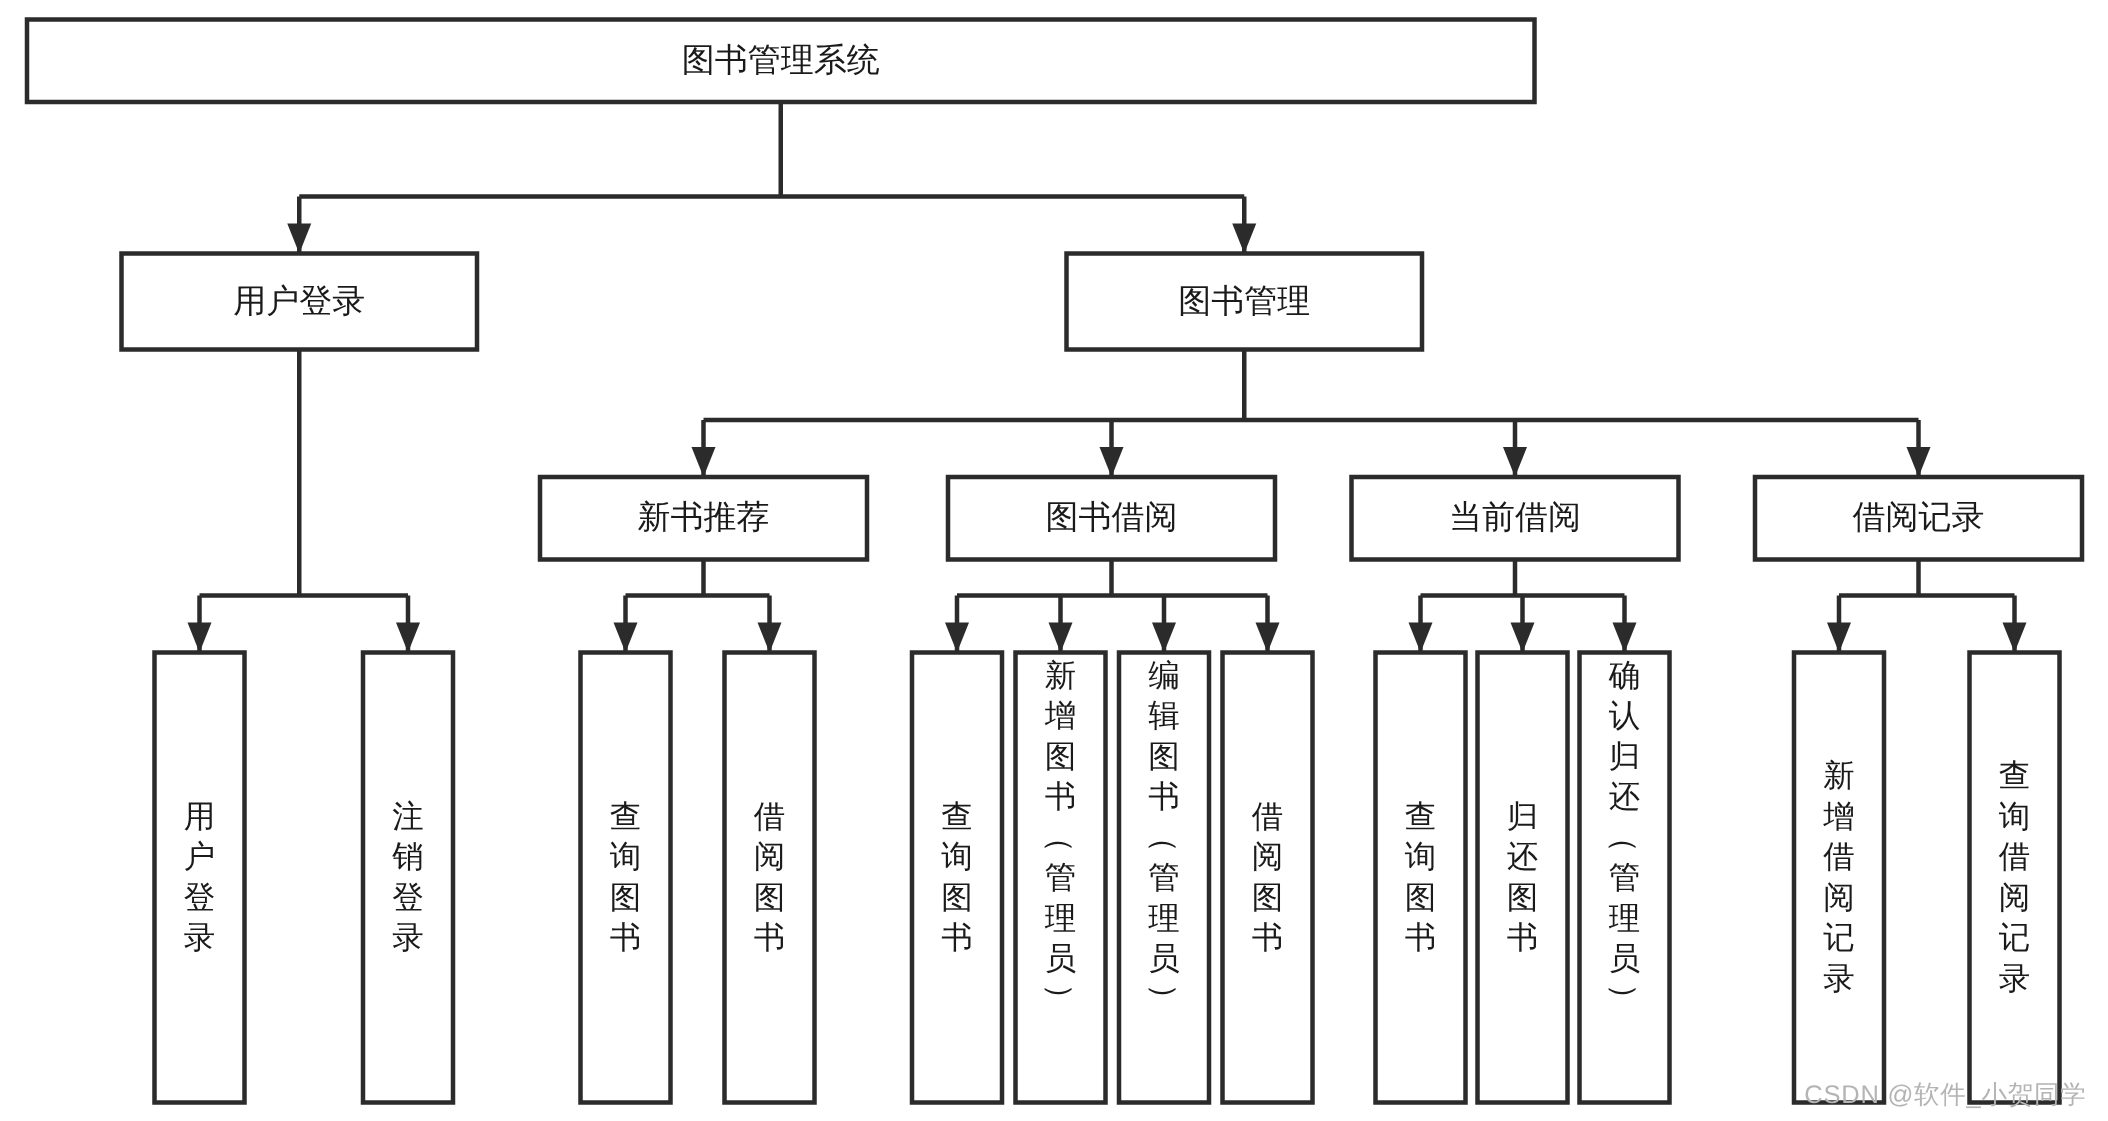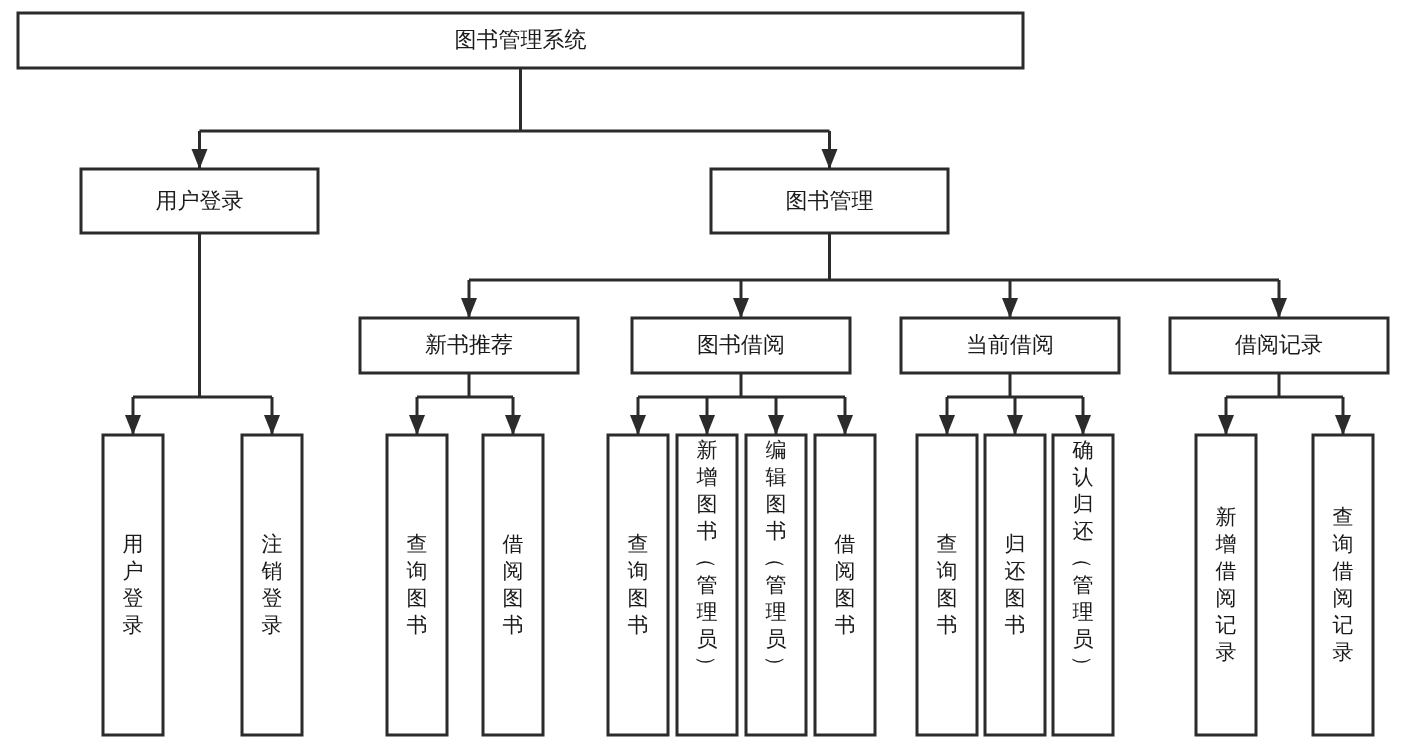--- a/index.html
+++ b/index.html
@@ -299,13 +299,14 @@
             <text x="1343" y="524" class="node-label-vertical">查</text>
             <text x="1343" y="551" class="node-label-vertical">询</text>
             <text x="1343" y="578" class="node-label-vertical">借</text>
             <text x="1343" y="605" class="node-label-vertical">阅</text>
             <text x="1343" y="632" class="node-label-vertical">记</text>
             <text x="1343" y="659" class="node-label-vertical">录</text>
           </g>
         </g>
       </g>
   </svg>
+  <div class="watermark">CSDN @软件_小贺同学</div>
 </div>
 
 </body></html>

